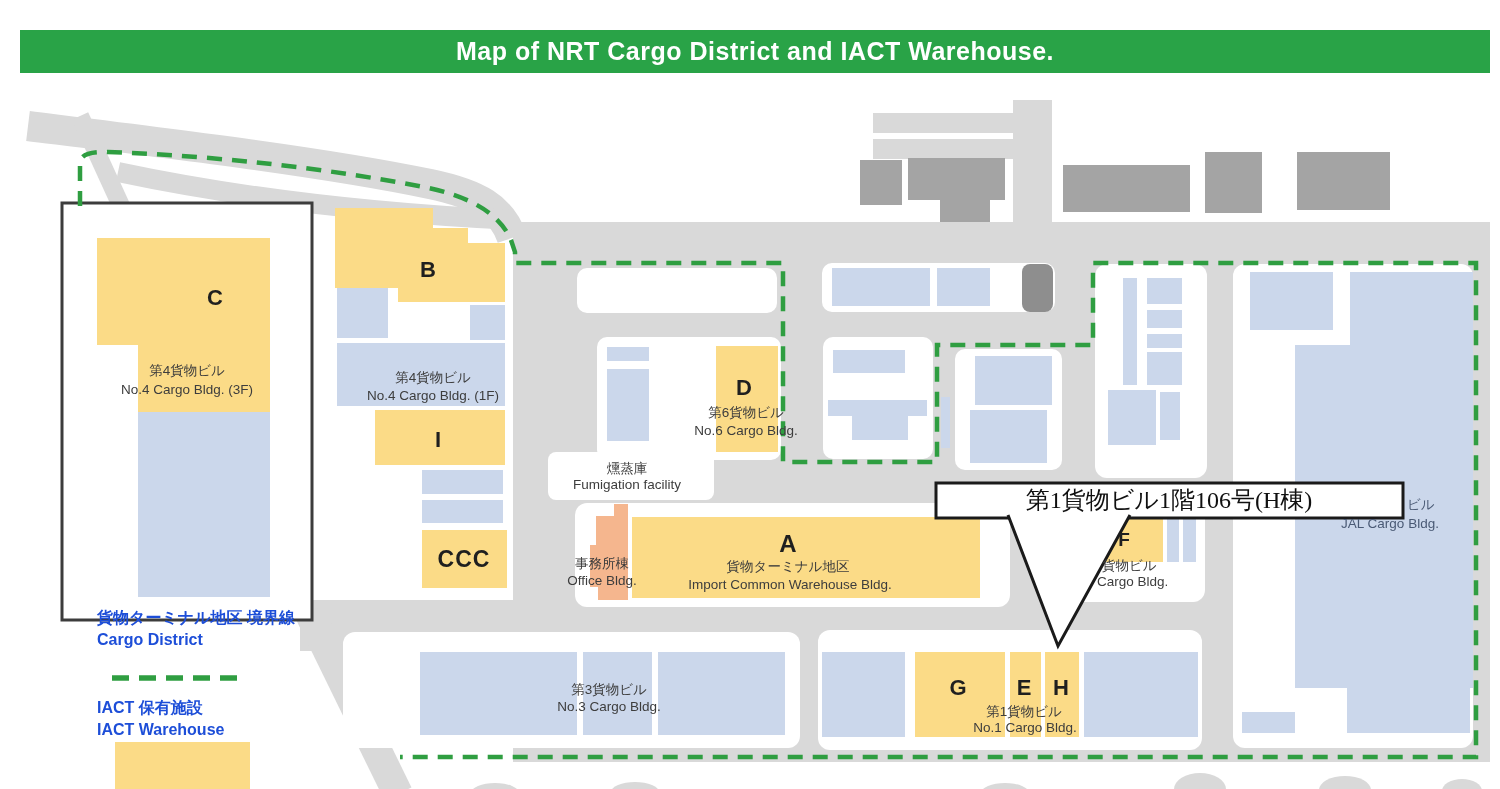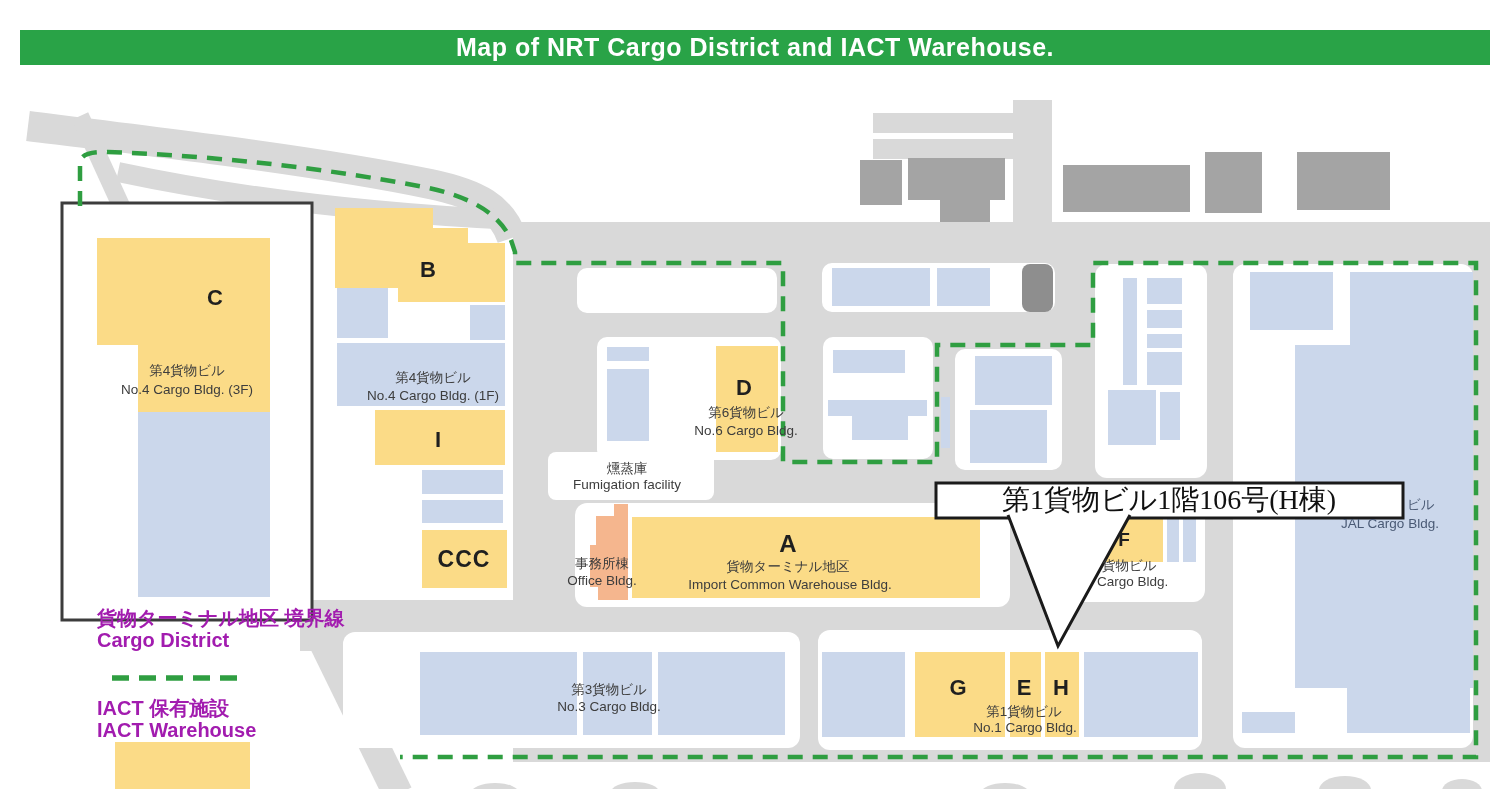--- a/index.html
+++ b/index.html
@@ -1,33 +1,33 @@
 <!DOCTYPE html>
 <html style="--header-green: #29A347; --boundary-green: #2F9E41; --warehouse-yellow: #FBDB87; --building-blue: #CBD7EB; --road-gray: #D9D9D9; --dark-gray: #A4A4A4; --office-orange: #F5B68E;"><head>
 <meta charset="utf-8">
 <style>
   html,body{margin:0;padding:0;background:#ffffff;}
   #canvas{position:relative;width:1500px;height:789px;background:#ffffff;overflow:hidden;
           font-family:"Liberation Sans", sans-serif;}
   #map-svg{position:absolute;left:0;top:0;}
-  .hdr{position:absolute;left:20px;top:30px;width:1470px;height:35px;
+  .hdr{position:absolute;left:20px;top:30px;width:1470px;height:43px;
        background:var(--header-green);display:flex;align-items:center;justify-content:center;}
   .hdr-title{color:#ffffff;font-size:25px;font-weight:700;letter-spacing:.5px;}
   .lbl{position:absolute;transform:translate(-50%,-50%);white-space:nowrap;text-align:center;
        color:#3d3d3d;font-size:13.5px;font-weight:400;line-height:1.1;}
   .letter{color:#1f1f1f;font-size:22px;font-weight:800;}
   .letter-a{font-size:24px;}
   .letter-ccc{font-size:23px;letter-spacing:1px;text-align:center;}
   .letter-f{font-size:19px;}
   .left-anchor{transform:translate(0,-50%);text-align:right;}
   .legend-text{position:absolute;transform:translate(0,-50%);white-space:nowrap;
-       color:#a21caf;font-size:20px;font-weight:700;}
+       color:#1d4ed8;font-size:16px;font-weight:700;}
   .legend-en{font-weight:600;}
   .callout-text{position:absolute;transform:translate(-50%,-50%);white-space:nowrap;
-       font-family:"Liberation Serif", serif;font-size:28px;color:#101010;}
+       font-family:"Liberation Serif", serif;font-size:24px;color:#101010;}
   .jal-en{color:#4a5a75;text-align:center;}
   .jal-jp{color:#4a5a75;}
 </style>
 </head>
 <body>
 
 <div id="canvas">
 
   <div class="hdr">
     <span class="hdr-title">Map of NRT Cargo District and IACT Warehouse.</span>

